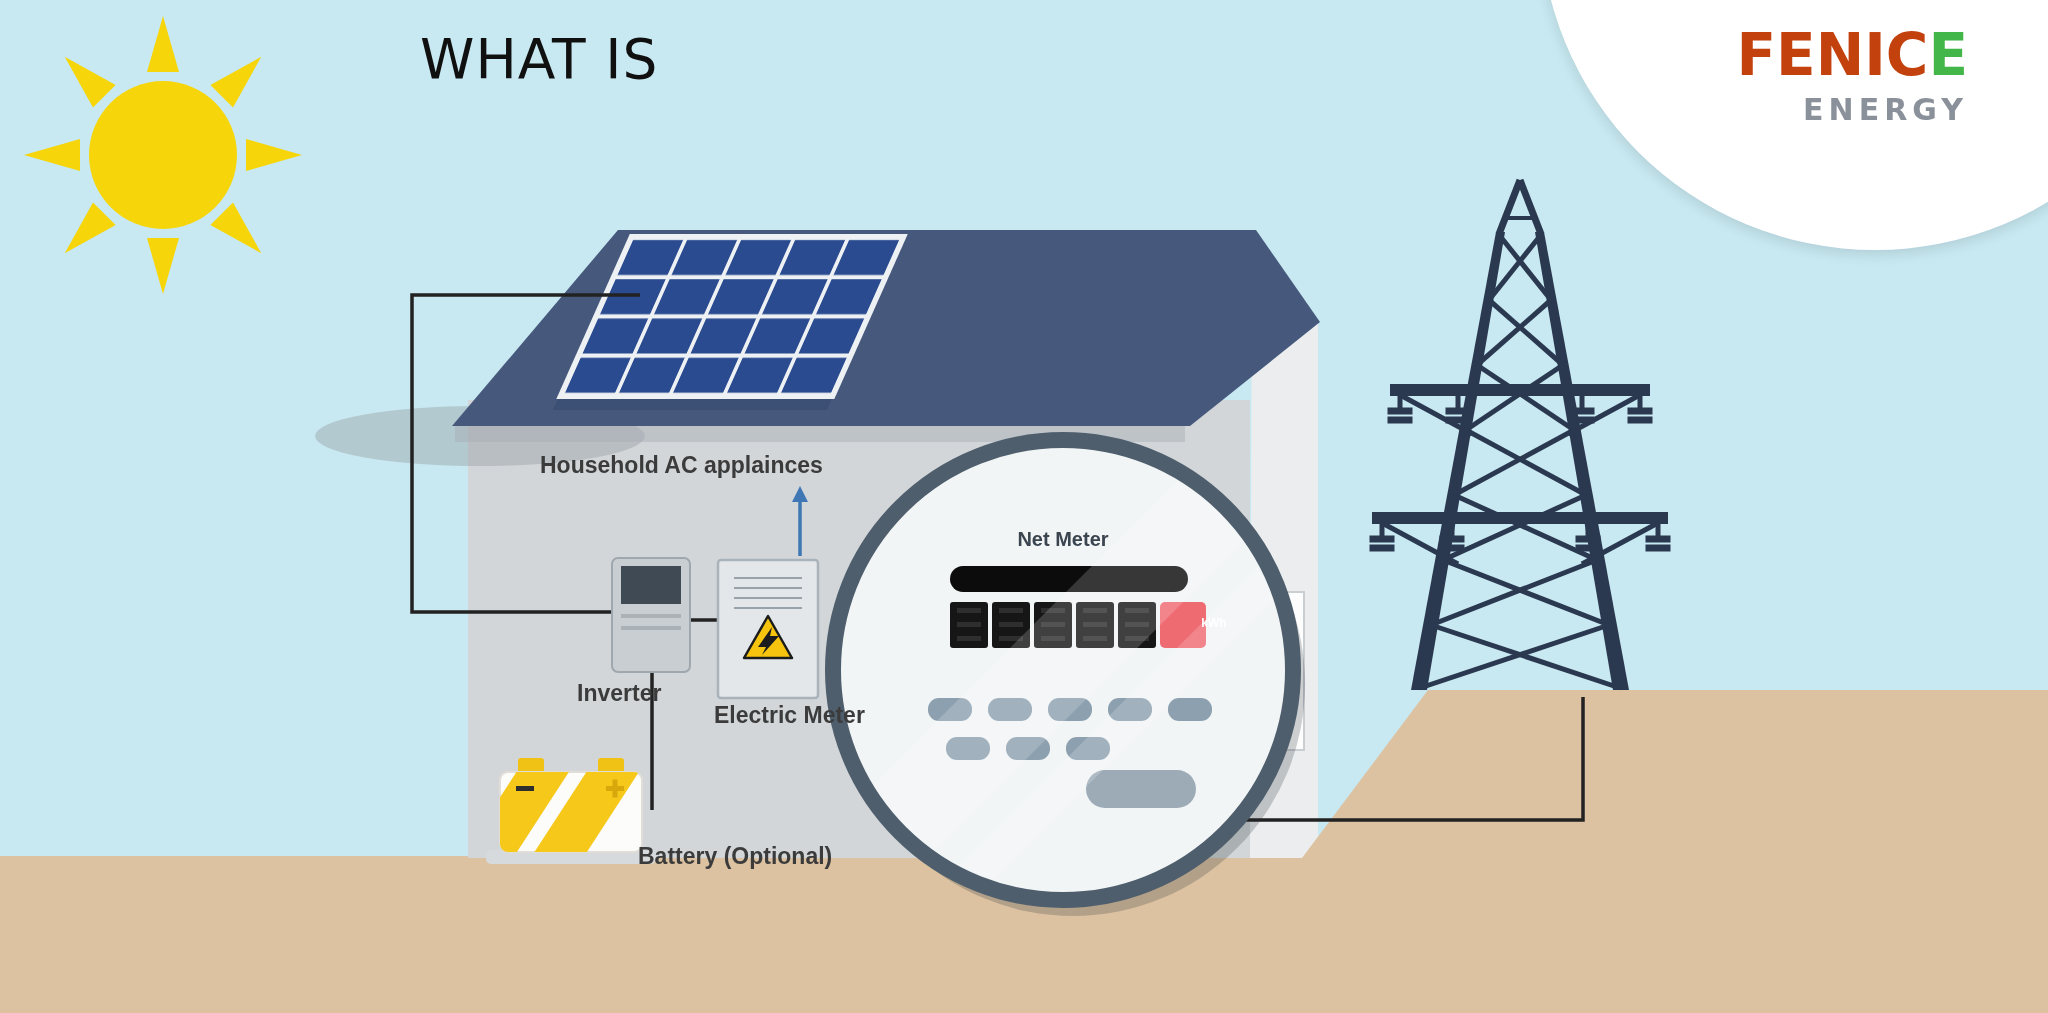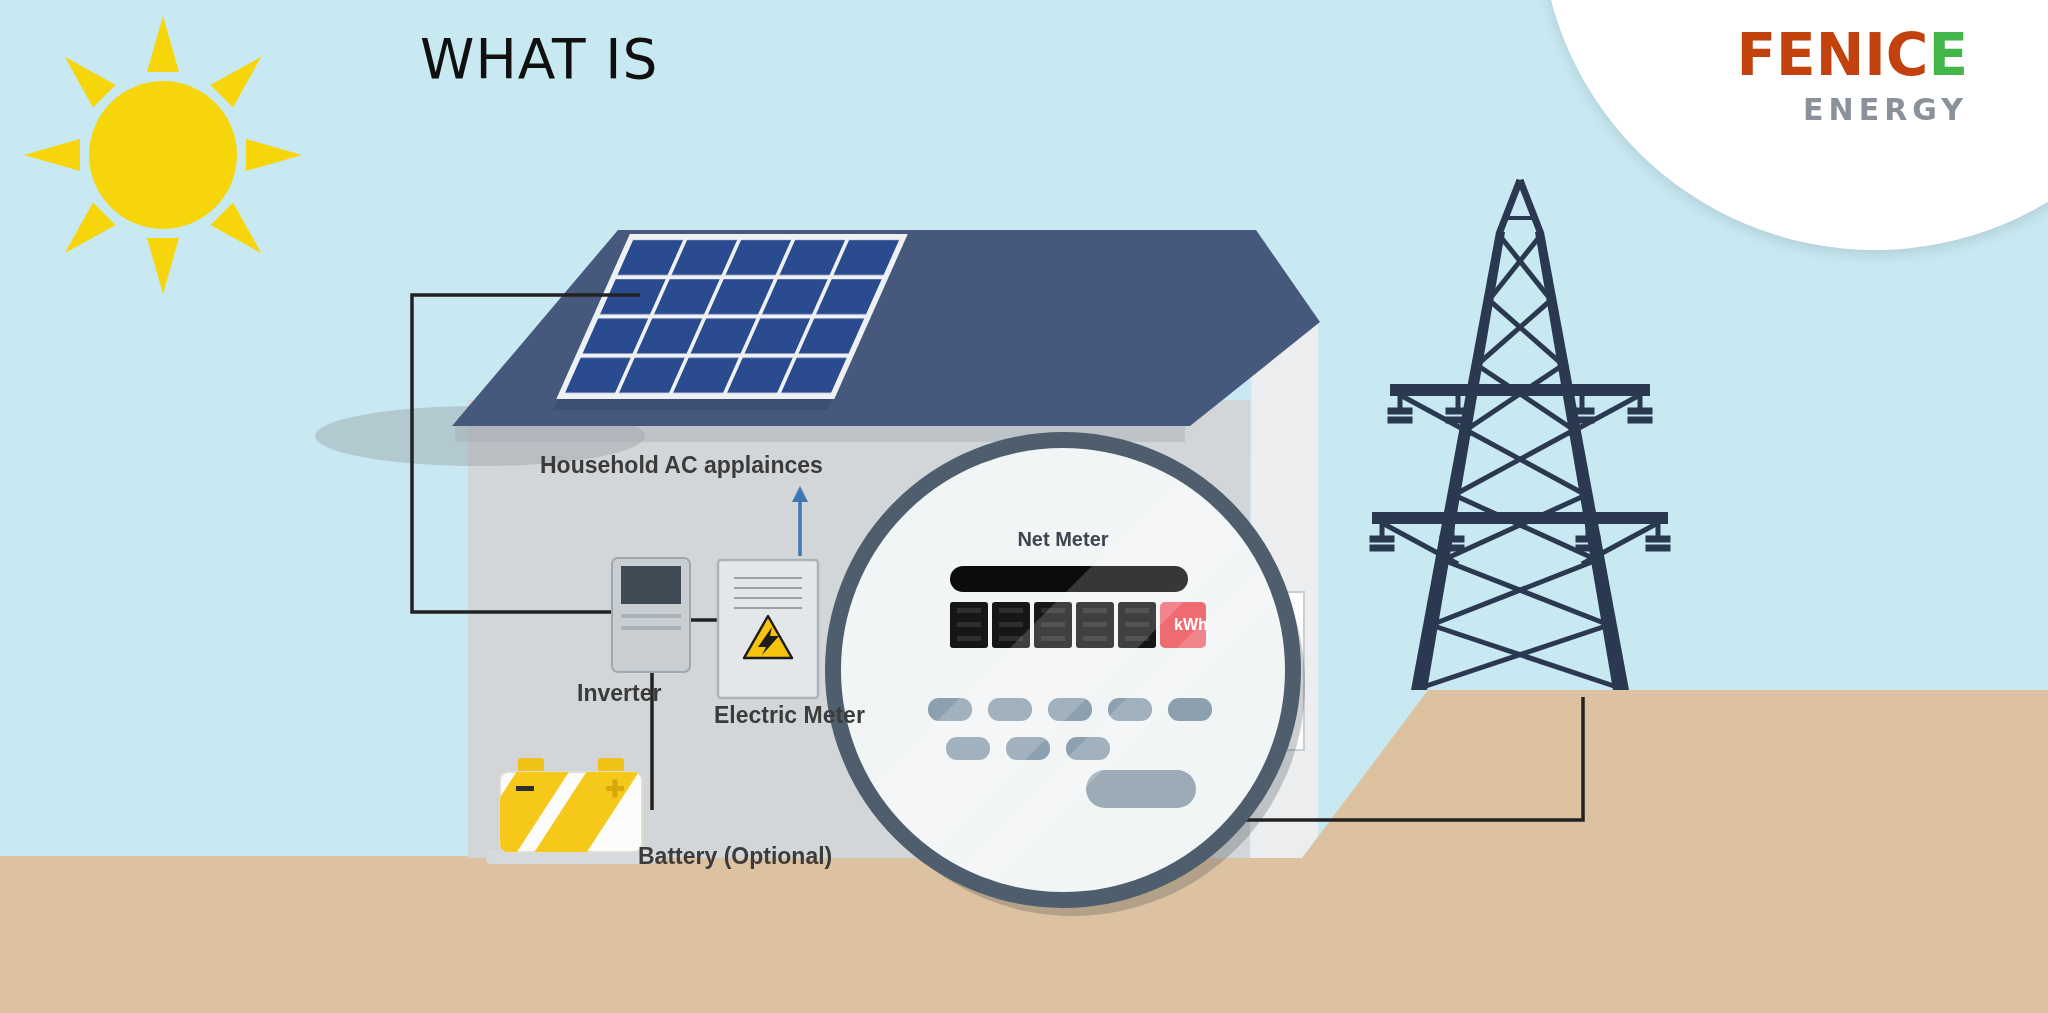--- a/index.html
+++ b/index.html
@@ -35,21 +35,21 @@
     left:1672px;top:92px;width:296px;text-align:right;z-index:3;
     font-family:"DejaVu Sans",sans-serif;font-weight:700;
     font-size:30px;letter-spacing:5px;color:#8b919a;
   }
   .net-meter-label{
     left:963px;top:528px;width:200px;text-align:center;
     font-size:20px;color:#3b454f;
   }
   .kwh-label{
     left:1160px;top:616px;width:62px;text-align:center;
-    font-size:16px;font-weight:700;color:#ffffff;
+    font-size:12px;font-weight:700;color:#ffffff;padding-left:23px;
   }
 </style>
 </head>
 <body>
 
 <div class="stage">
 
   <svg class="scene" viewBox="0 0 2048 1013" xmlns="http://www.w3.org/2000/svg">
     <defs>
       <pattern id="cells" width="54" height="39.25" patternUnits="userSpaceOnUse">

